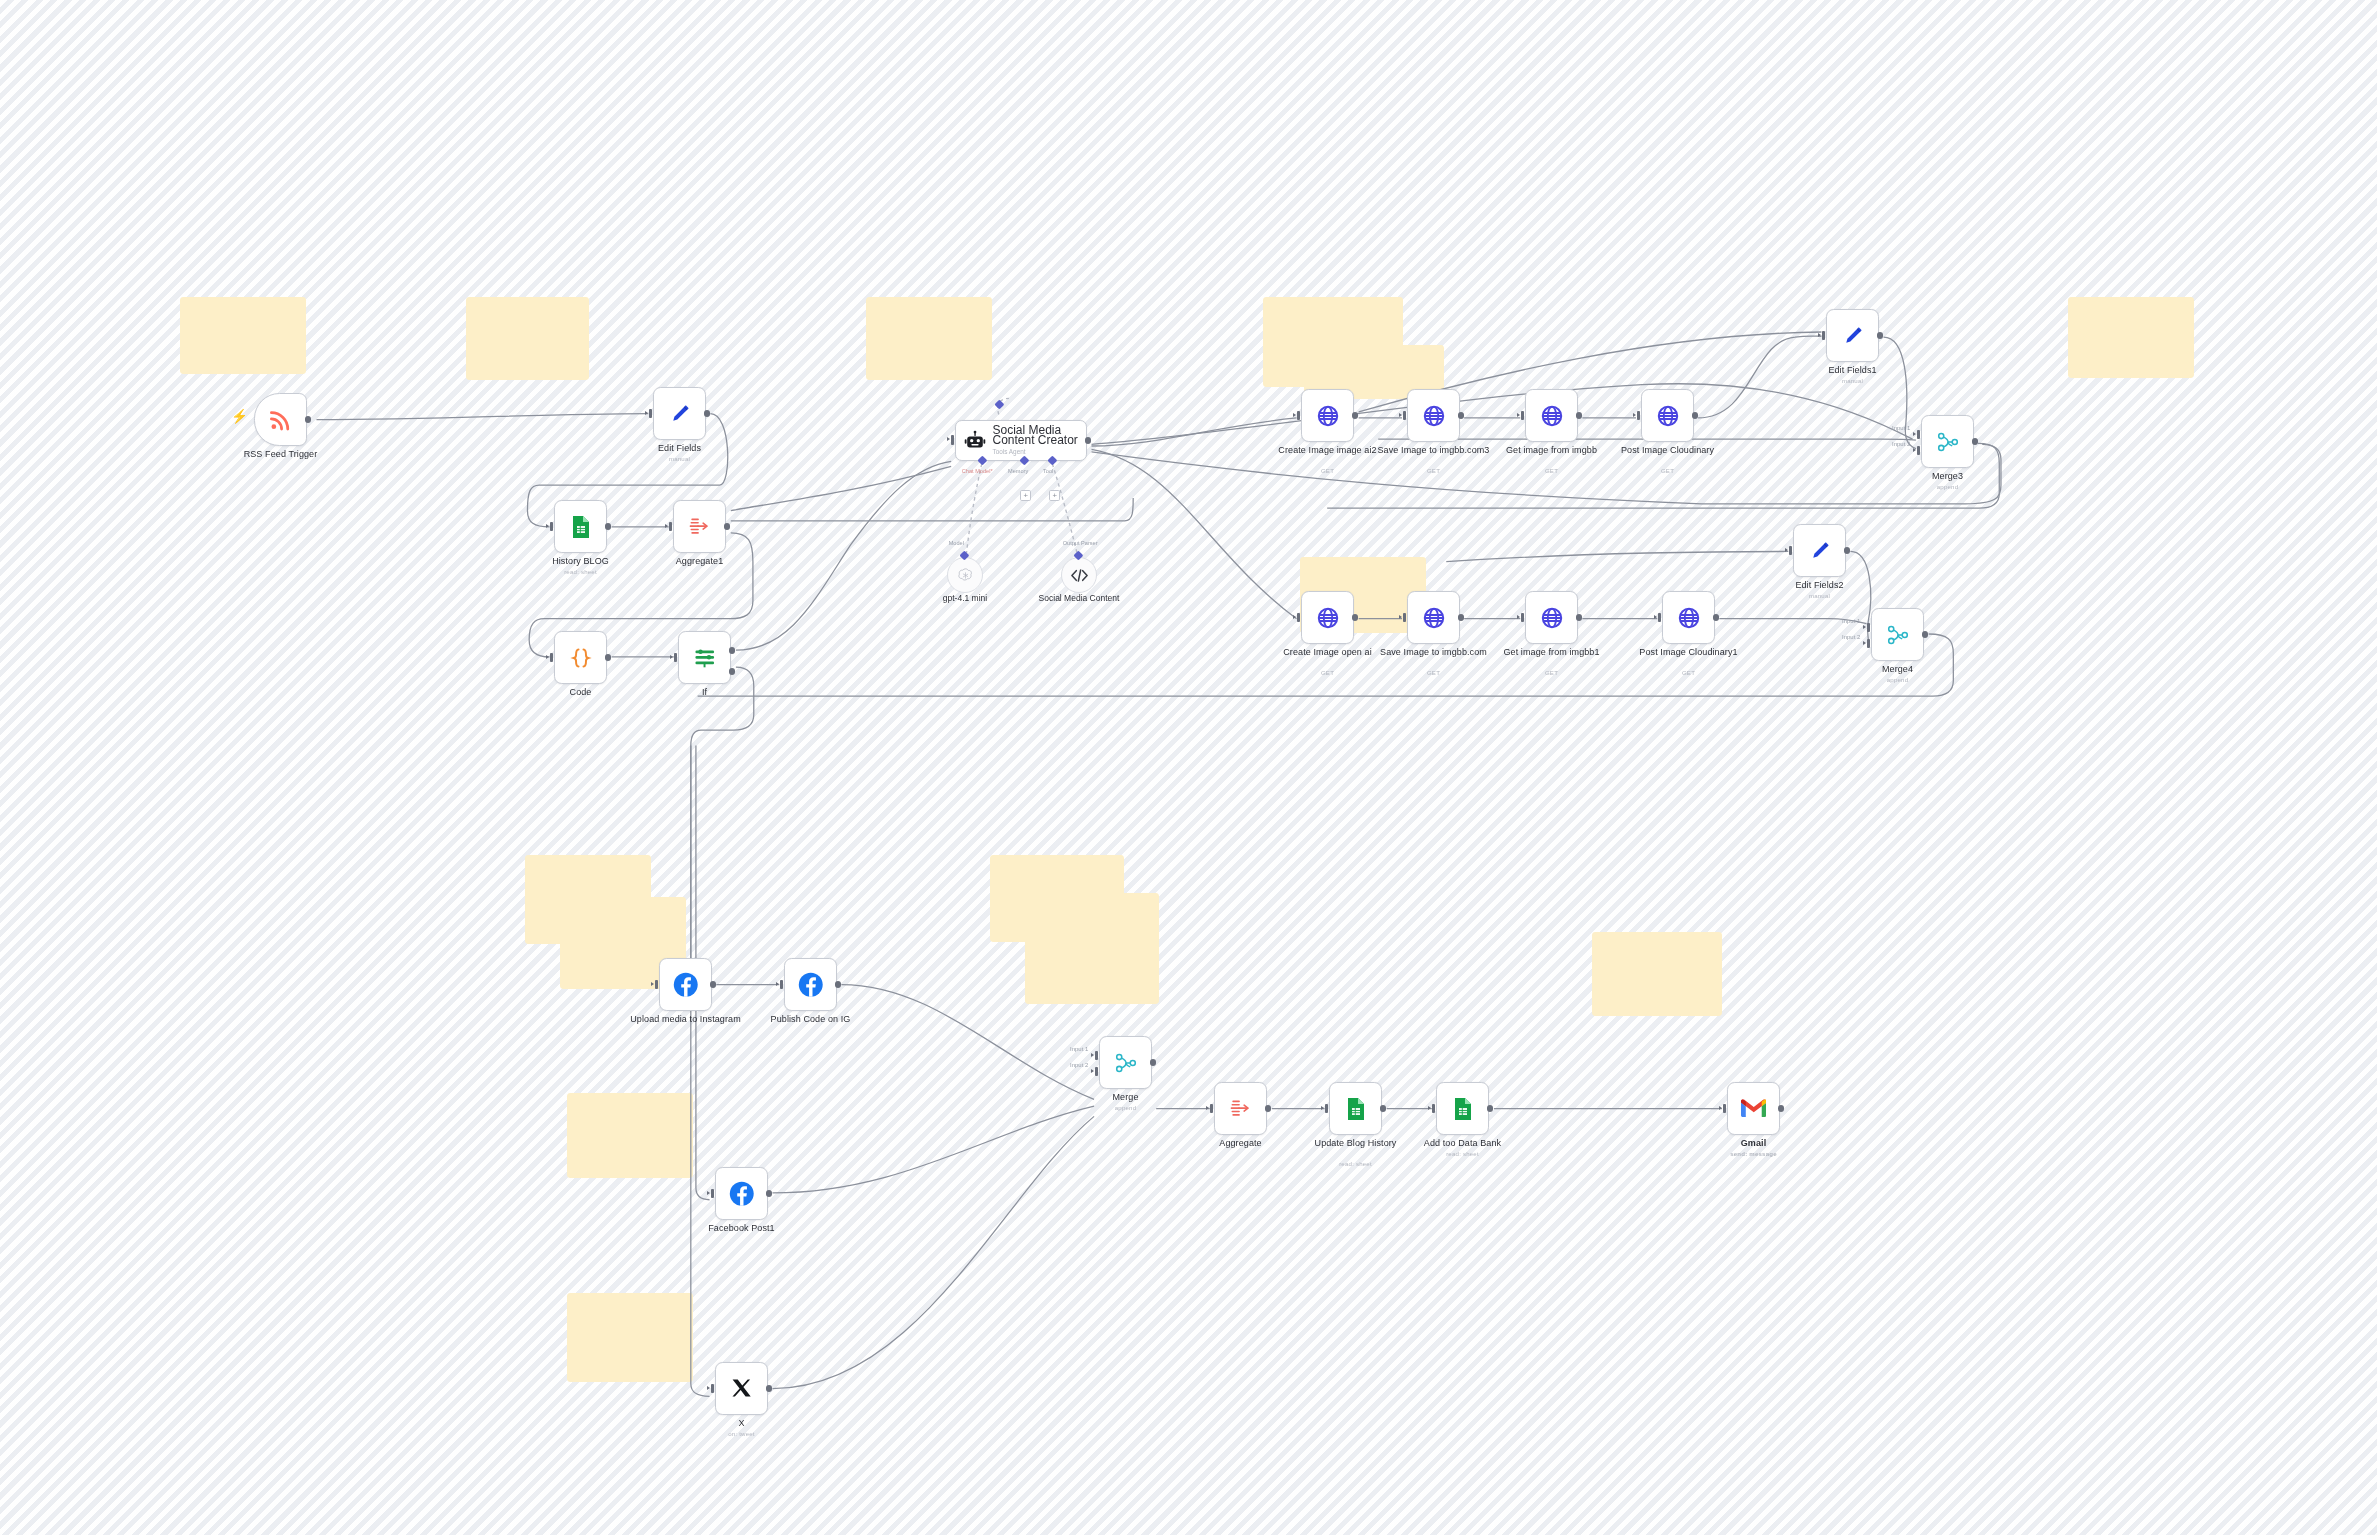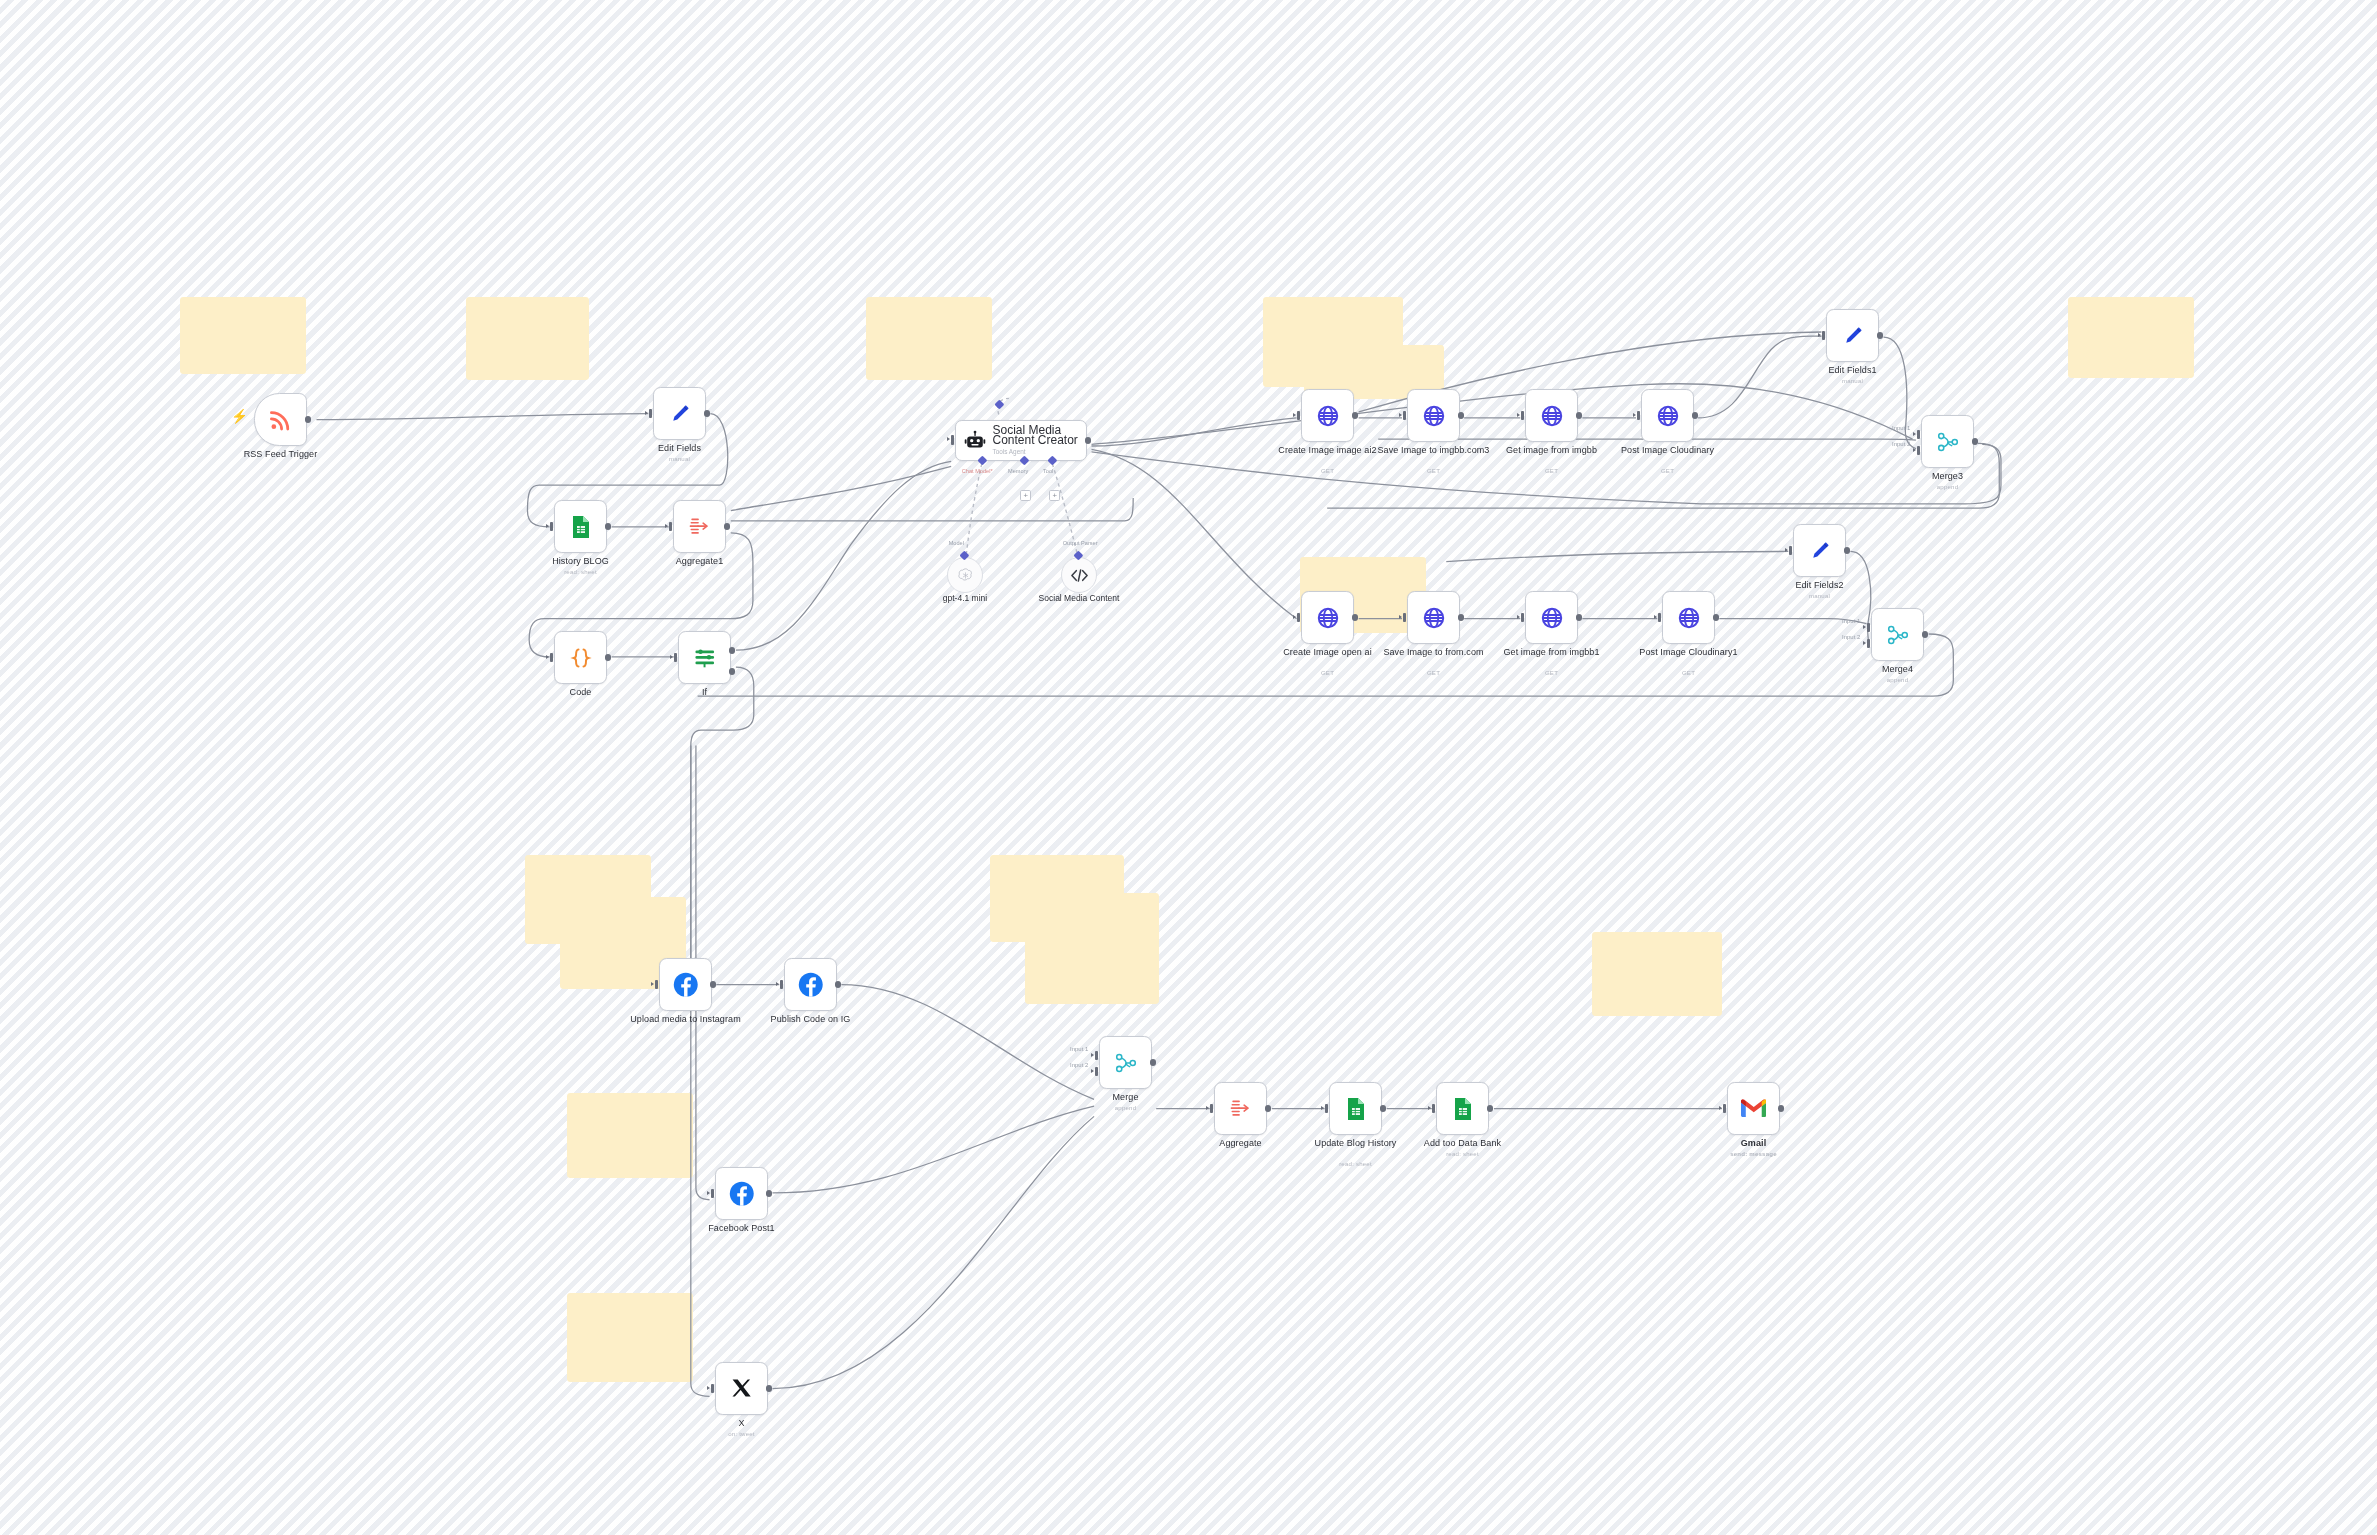--- a/index.html
+++ b/index.html
@@ -531,21 +531,21 @@
             <svg width="24" height="24" viewBox="0 0 24 24">
         <circle cx="12" cy="12" r="9.2" fill="none" stroke="#4a44e0" stroke-width="2"></circle>
         <ellipse cx="12" cy="12" rx="4.2" ry="9.2" fill="none" stroke="#4a44e0" stroke-width="1.8"></ellipse>
         <path d="M3 9h18M3 15h18M2.8 12h18.4" stroke="#4a44e0" stroke-width="1.8"></path>
       </svg>
           </span>
 
     </div>
     <span class="dot-in"></span>
         <span class="dot-out"></span>
-    <div class="label">Save Image to from.com</div>
+    <div class="label">Save Image to imgbb.com</div>
     <div class="sublabel two">GET</div>
   </div>
       <div class="node" style="left: 1525px; top: 591px;">
     <div class="box">
       <span class="icon">
             <svg width="24" height="24" viewBox="0 0 24 24">
         <circle cx="12" cy="12" r="9.2" fill="none" stroke="#4a44e0" stroke-width="2"></circle>
         <ellipse cx="12" cy="12" rx="4.2" ry="9.2" fill="none" stroke="#4a44e0" stroke-width="1.8"></ellipse>
         <path d="M3 9h18M3 15h18M2.8 12h18.4" stroke="#4a44e0" stroke-width="1.8"></path>
       </svg>

